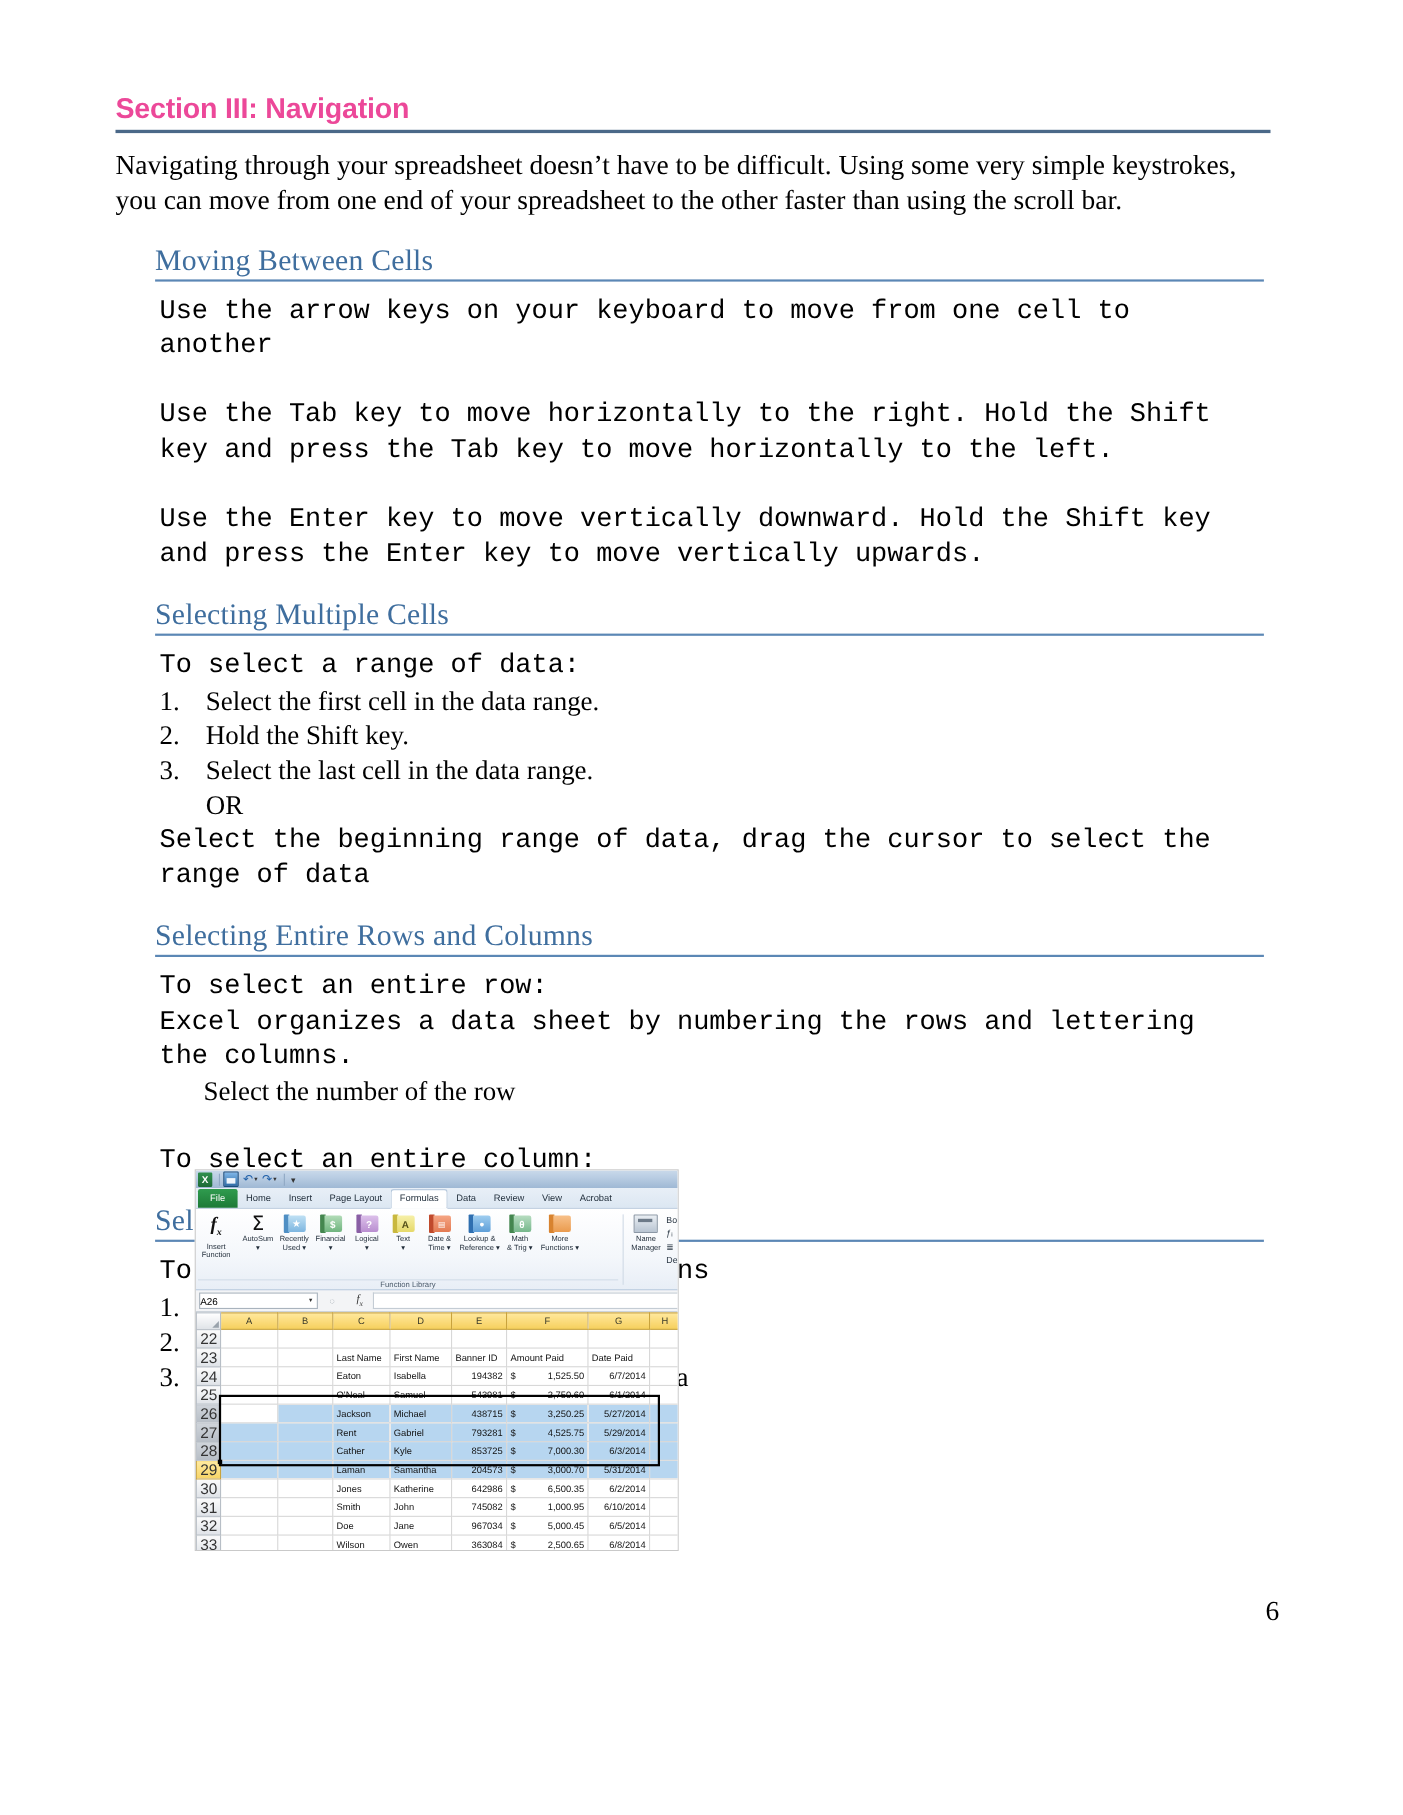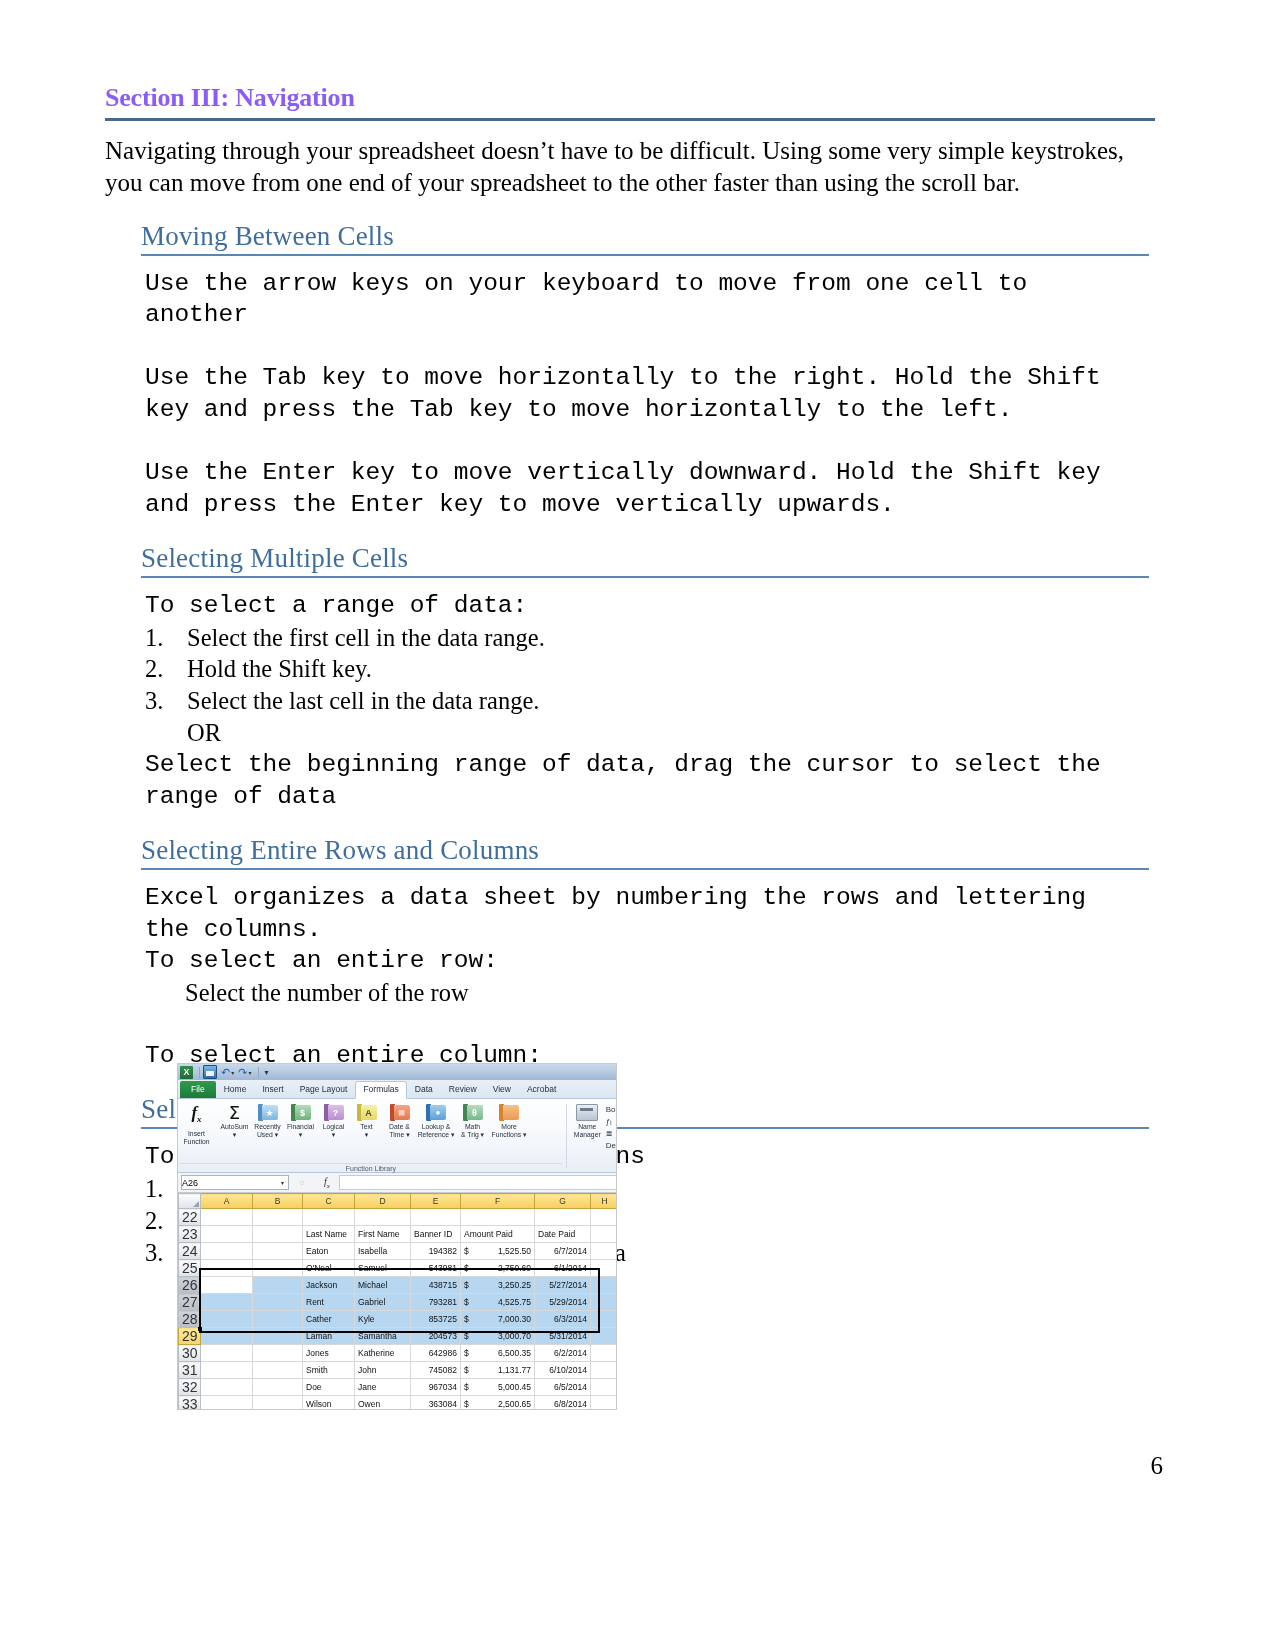--- a/index.html
+++ b/index.html
@@ -23,24 +23,24 @@
   }
   .content {
     position: absolute;
     left: 105px;
     top: 84px;
     width: 1055px;
   }
 
   
   .h1 {
-    font-family: Liberation Serif, serif;
+    font-family: Liberation Sans, sans-serif;
     font-size: 26px;
     font-weight: bold;
-    color: #8b5cf6;
+    color: #ec4899;
     letter-spacing: -0.2px;
     padding-bottom: 2px;
     margin: 0;
     line-height: 1.1;
   }
   .h1-rule {
     border-bottom: 3px solid #4a6888;
     margin-top: 3px;
     margin-bottom: 14px;
     width: 1050px;
@@ -488,22 +488,22 @@
         </ol>
         <div class="indent-or">OR</div>
         <p class="p">Select the beginning range of data, drag the cursor to select the range of data</p>
       </div>
     </div>
 
     <div class="sec">
       <div class="h2">Selecting Entire Rows and Columns</div>
       <div class="h2-rule"></div>
       <div class="body-block">
+        <p class="p">To select an entire row:</p>
         <p class="p">Excel organizes a data sheet by numbering the rows and lettering the columns.</p>
-        <p class="p">To select an entire row:</p>
         <div class="indent-tab">Select the number of the row</div>
         <div class="spacer-line"></div>
         <p class="p">To select an entire column:</p>
       </div>
     </div>
 
     <div class="sec">
       <div class="h2">Selecting Multiple Rows and Columns</div>
       <div class="h2-rule"></div>
       <div class="body-block">
@@ -836,21 +836,21 @@
 
         <tr>
           <td class="rowhdr">31</td>
           <td></td>
           <td></td>
           <td>Smith</td>
           <td>John</td>
           <td class="num">745082</td>
           <td class="num">
             <span style="float:left;">$</span>
-            <span>1,131.77</span>
+            <span>1,000.95</span>
           </td>
           <td class="num">6/10/2014</td>
           <td></td>
         </tr>
 
         <tr>
           <td class="rowhdr">32</td>
           <td></td>
           <td></td>
           <td>Doe</td>

